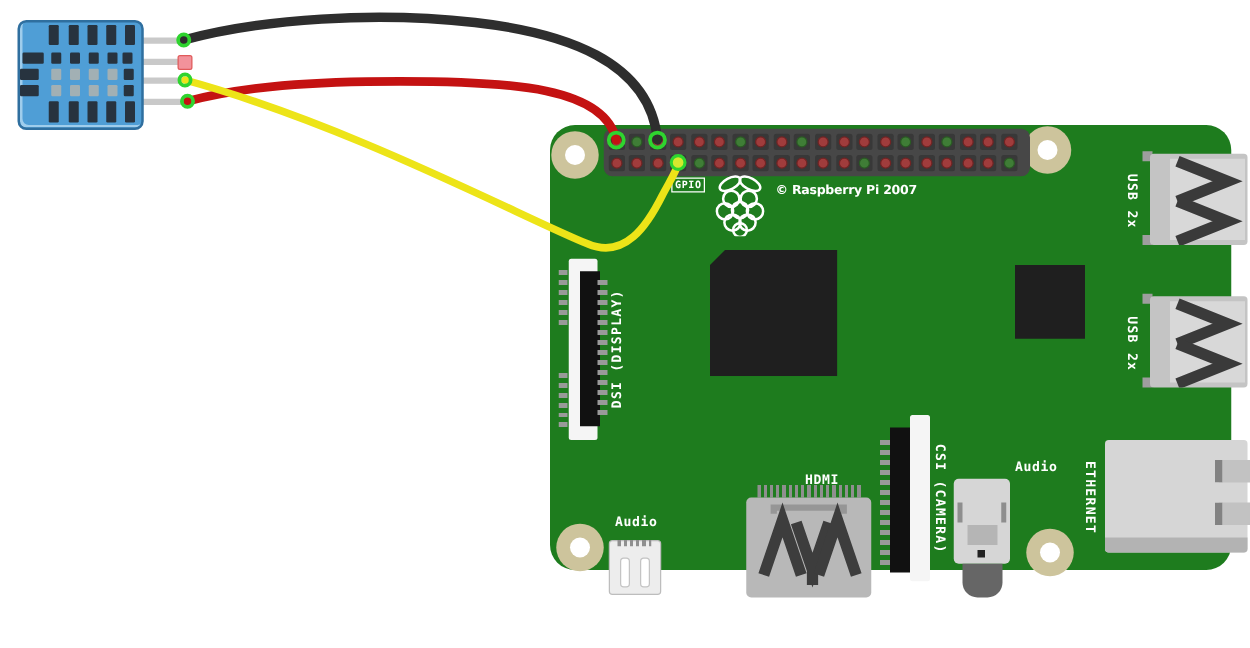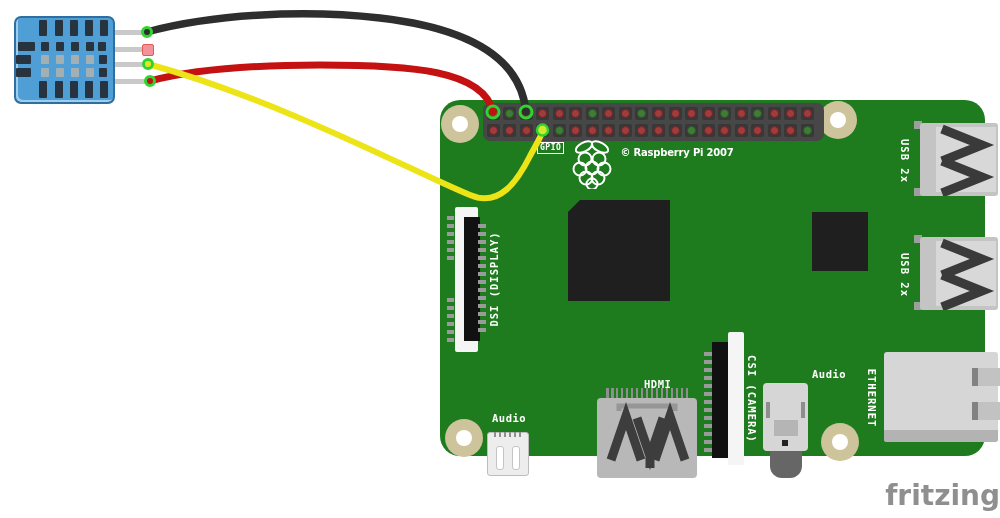--- a/index.html
+++ b/index.html
@@ -313,14 +313,13 @@
     <path d="M148,64 C280,100 420,175 470,195 C500,208 518,180 530,156 C537,143 541,137 542.5,131" fill="none" stroke-width="6" stroke-linecap="round" stroke="#ede418"></path>
 
     <circle cx="147" cy="32" r="4.5" fill="none" stroke-width="3" stroke="#2fd42f"></circle>
     <circle cx="148" cy="64" r="4.5" fill="none" stroke-width="3" stroke="#2fd42f"></circle>
     <circle cx="150" cy="81" r="4.5" fill="none" stroke-width="3" stroke="#2fd42f"></circle>
     <circle cx="493" cy="112" r="6" fill="none" stroke-width="3" stroke="#2fd42f"></circle>
     <circle cx="526" cy="112" r="6" fill="none" stroke-width="3" stroke="#2fd42f"></circle>
     <circle cx="542.5" cy="130" r="5.5" fill="#d6e82e" stroke-width="2.5" stroke="#2fd42f"></circle>
   </svg>
 
-  <div class="watermark">fritzing</div>
 </div>
 
 </body></html>

